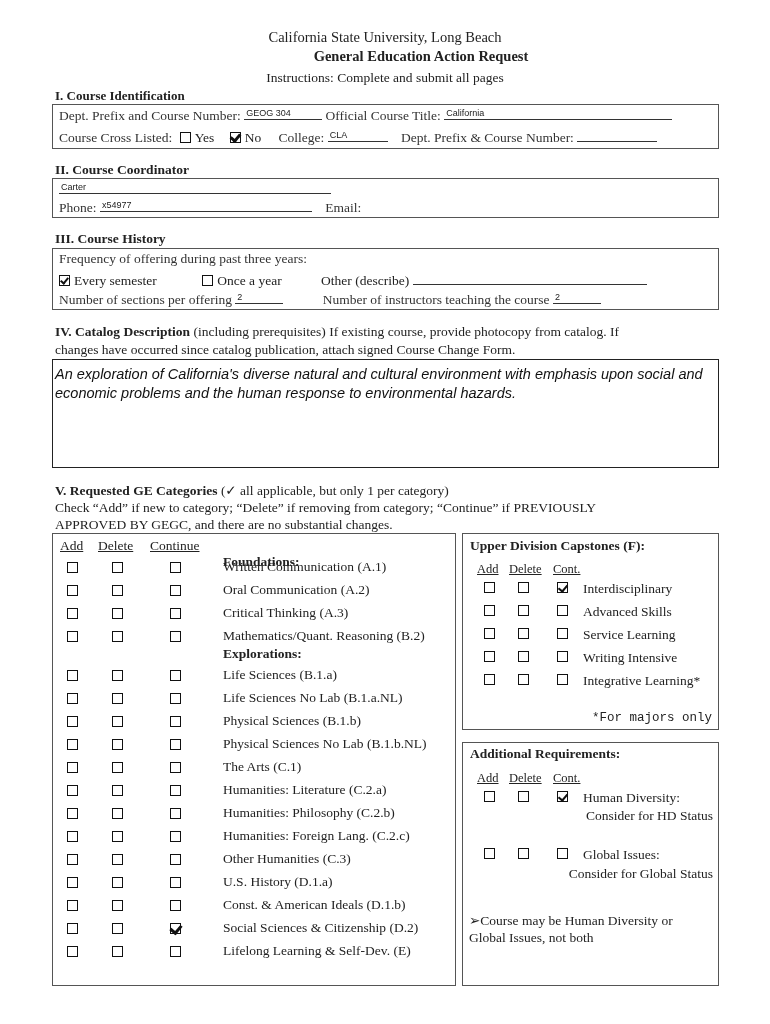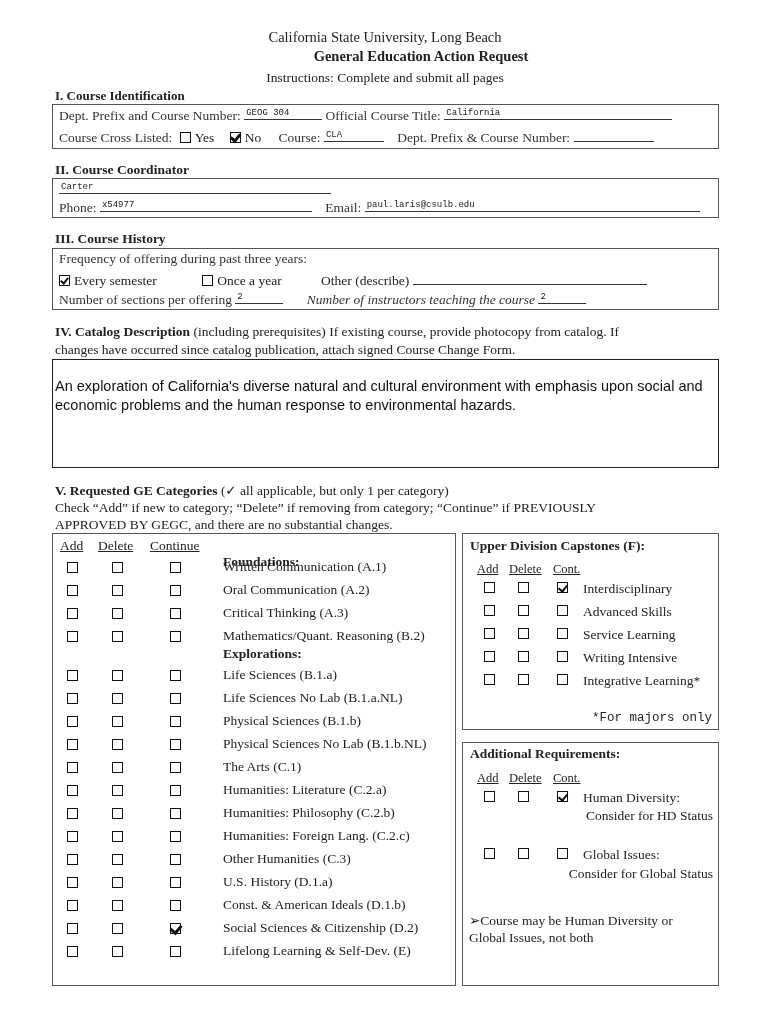--- a/index.html
+++ b/index.html
@@ -2,21 +2,21 @@
 <html><head>
 <meta charset="utf-8">
 <style>
   html, body { margin: 0; padding: 0; background: #ffffff; }
   body { width: 770px; height: 1024px; position: relative; overflow: hidden;
          font-family: "Liberation Serif", "DejaVu Serif", serif; color: #222; font-size: 13.5px; }
   .abs { position: absolute; white-space: nowrap; }
   .center { left: 0; width: 770px; text-align: center; }
   .b { font-weight: bold; }
   .box { position: absolute; border: 1.5px solid #555; box-sizing: border-box; }
-  .fill { font-family: Liberation Mono, monospace; font-size: 9px; color: #222; }
+  .fill { font-family: Liberation Sans, sans-serif; font-size: 9px; color: #222; }
   .line { display: inline-block; border-bottom: 1px solid #333; vertical-align: baseline; position: relative; height: 12px; }
   .line .fill { position: absolute; left: 2px; bottom: 1px; }
   .cb { position: absolute; width: 11px; height: 11px; border: 1.6px solid #111; box-sizing: border-box; background: #fff; }
   .cb.checked::after { content: ""; position: absolute; left: 2px; top: 0px; width: 4px; height: 7px;
                        border-right: 2px solid #111; border-bottom: 2px solid #111; transform: rotate(40deg); }
   .cb.checked.heavy::after { left: 1px; top: -1px; width: 5px; height: 8px; border-right: 3px solid #111; border-bottom: 3px solid #111; }
   .cbi { position: relative; display: inline-block; width: 11px; height: 11px; border: 1.6px solid #111; box-sizing: border-box; vertical-align: -1px; margin-right: 4px; }
   .cbi.checked::after { content: ""; position: absolute; left: 2px; top: 0px; width: 3px; height: 6px;
                         border-right: 2px solid #111; border-bottom: 2px solid #111; transform: rotate(40deg); }
   .cbi.heavy { background: #fff; }
@@ -39,59 +39,58 @@
 <div class="abs" style="left:59px;top:107px;">
   <span class="lbl">Dept. Prefix and Course Number:</span>
   <span class="line" style="width:78px;"><span class="fill">GEOG  304</span></span>
   <span class="lbl">Official Course Title:</span>
   <span class="line" style="width:228px;"><span class="fill">California</span></span>
 </div>
 <div class="abs" style="left:59px;top:129px;">
   <span class="lbl">Course Cross Listed:</span>
   <span class="cbi" style="margin-left:4px;"></span><span>Yes</span>
   <span class="cbi heavy" style="margin-left:12px;"></span><span>No</span>
-  <span class="lbl" style="margin-left:14px;">Course:</span>
+  <span class="lbl" style="margin-left:14px;">College:</span>
   <span class="line" style="width:60px;"><span class="fill">CLA</span></span>
   <span class="lbl" style="margin-left:10px;">Dept. Prefix &amp; Course Number:</span>
   <span class="line" style="width:80px;"><span class="fill"></span></span>
 </div>
 
 <div class="abs b" style="left:55px;top:162px;">II. Course Coordinator</div>
 <div class="box" style="left:52px;top:178px;width:667px;height:40px;"></div>
 <div class="abs" style="left:59px;top:181px;">
   <span class="line" style="width:272px;"><span class="fill">Carter</span></span>
 </div>
 <div class="abs" style="left:59px;top:199px;">
   <span class="lbl">Phone:</span>
   <span class="line" style="width:212px;"><span class="fill">x54977</span></span>
   <span class="lbl" style="margin-left:10px;">Email:</span>
-  <span class="line" style="width:335px;"><span class="fill">paul.laris@csulb.edu</span></span>
 </div>
 
 <div class="abs b" style="left:55px;top:231px;">III. Course History</div>
 <div class="box" style="left:52px;top:248px;width:667px;height:62px;"></div>
 <div class="abs lbl" style="left:59px;top:251px;">Frequency of offering during past three years:</div>
 <div class="abs" style="left:59px;top:272px;">
   <span class="cbi checked"></span><span>Every semester</span>
   <span class="cbi" style="margin-left:42px;"></span><span>Once a year</span>
   <span style="margin-left:36px;">Other (describe)</span>
   <span class="line" style="width:234px;"><span class="fill"></span></span>
 </div>
 <div class="abs" style="left:59px;top:291px;">
   <span class="lbl">Number of sections per offering</span>
   <span class="line" style="width:48px;"><span class="fill">2</span></span>
-  <span class="lbl" style="margin-left:20px;font-style:italic;">Number of instructors teaching the course</span>
+  <span class="lbl" style="margin-left:36px;">Number of instructors teaching the course</span>
   <span class="line" style="width:48px;"><span class="fill">2</span></span>
 </div>
 
 <div class="abs" style="left:55px;top:324px;">
   <span class="b">IV. Catalog Description</span><span> (including prerequisites) If existing course, provide photocopy from catalog. If</span>
 </div>
 <div class="abs" style="left:55px;top:342px;">changes have occurred since catalog publication, attach signed Course Change Form.</div>
-<div class="box catalog" style="left:52px;top:359px;width:667px;height:109px;padding:17px 2px 0 2px;white-space:normal;border-color:#222;">An exploration of California's diverse natural and cultural environment with emphasis upon social and economic problems and the human response to environmental hazards.</div>
+<div class="box catalog" style="left:52px;top:359px;width:667px;height:109px;padding:5px 2px 0 2px;white-space:normal;border-color:#222;font-style:italic;">An exploration of California's diverse natural and cultural environment with emphasis upon social and economic problems and the human response to environmental hazards.</div>
 
 <div class="abs" style="left:55px;top:482px;">
   <span class="b">V. Requested GE Categories</span><span> (✓ all applicable, but only 1 per category)</span>
 </div>
 <div class="abs" style="left:55px;top:500px;">Check “Add” if new to category; “Delete” if removing from category; “Continue” if PREVIOUSLY</div>
 <div class="abs" style="left:55px;top:517px;">APPROVED BY GEGC, and there are no substantial changes.</div>
 
 <div class="box" style="left:52px;top:533px;width:404px;height:453px;"></div>
 <div class="abs u" style="left:60px;top:538px;">Add</div>
 <div class="abs u" style="left:98px;top:538px;">Delete</div>

